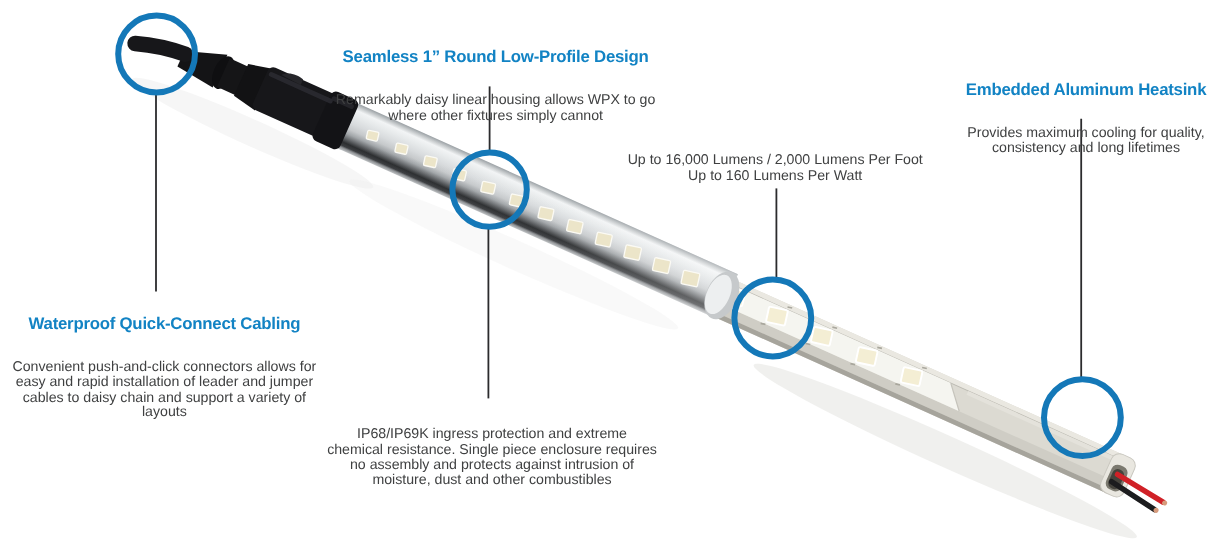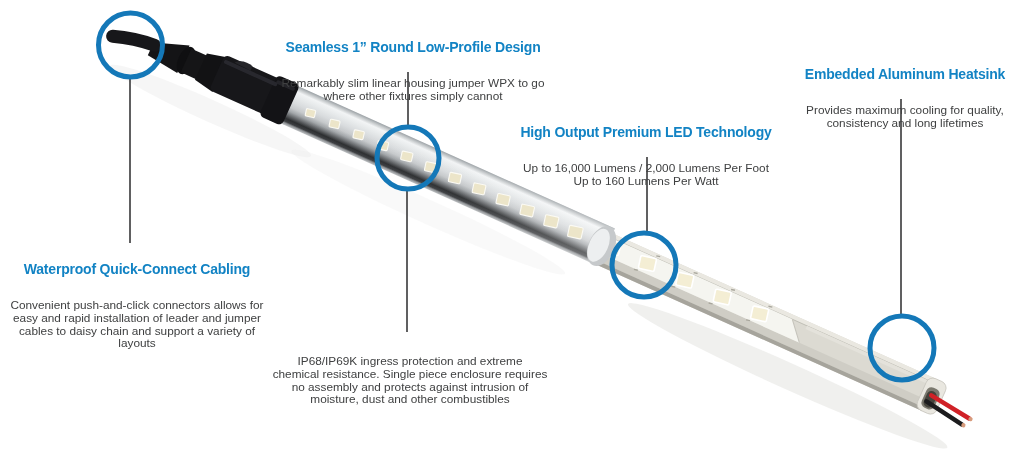--- a/index.html
+++ b/index.html
@@ -183,32 +183,31 @@
     <g>
       <circle class="hl" cx="130.5" cy="45" r="32"></circle>
       <circle class="hl" cx="408" cy="158" r="31"></circle>
       <circle class="hl" cx="644" cy="265" r="32"></circle>
       <circle class="hl" cx="902" cy="348" r="32"></circle>
     </g>
   </svg>
 
   <div class="callout" id="c-seamless">
     <div class="t">Seamless 1” Round Low-Profile Design</div>
-    <div class="b">Remarkably slim linear housing jumper WPX to go
+    <div class="b">Remarkably daisy linear housing allows WPX to go
 where other fixtures simply cannot</div>
   </div>
 
   <div class="callout" id="c-heatsink">
     <div class="t">Embedded Aluminum Heatsink</div>
     <div class="b">Provides maximum cooling for quality,
 consistency and long lifetimes</div>
   </div>
 
   <div class="callout" id="c-led">
-    <div class="t">High Output Premium LED Technology</div>
     <div class="b">Up to 16,000 Lumens / 2,000 Lumens Per Foot
 Up to 160 Lumens Per Watt</div>
   </div>
 
   <div class="callout" id="c-cabling">
     <div class="t">Waterproof Quick-Connect Cabling</div>
     <div class="b">Convenient push-and-click connectors allows for
 easy and rapid installation of leader and jumper
 cables to daisy chain and support a variety of
 layouts</div>

